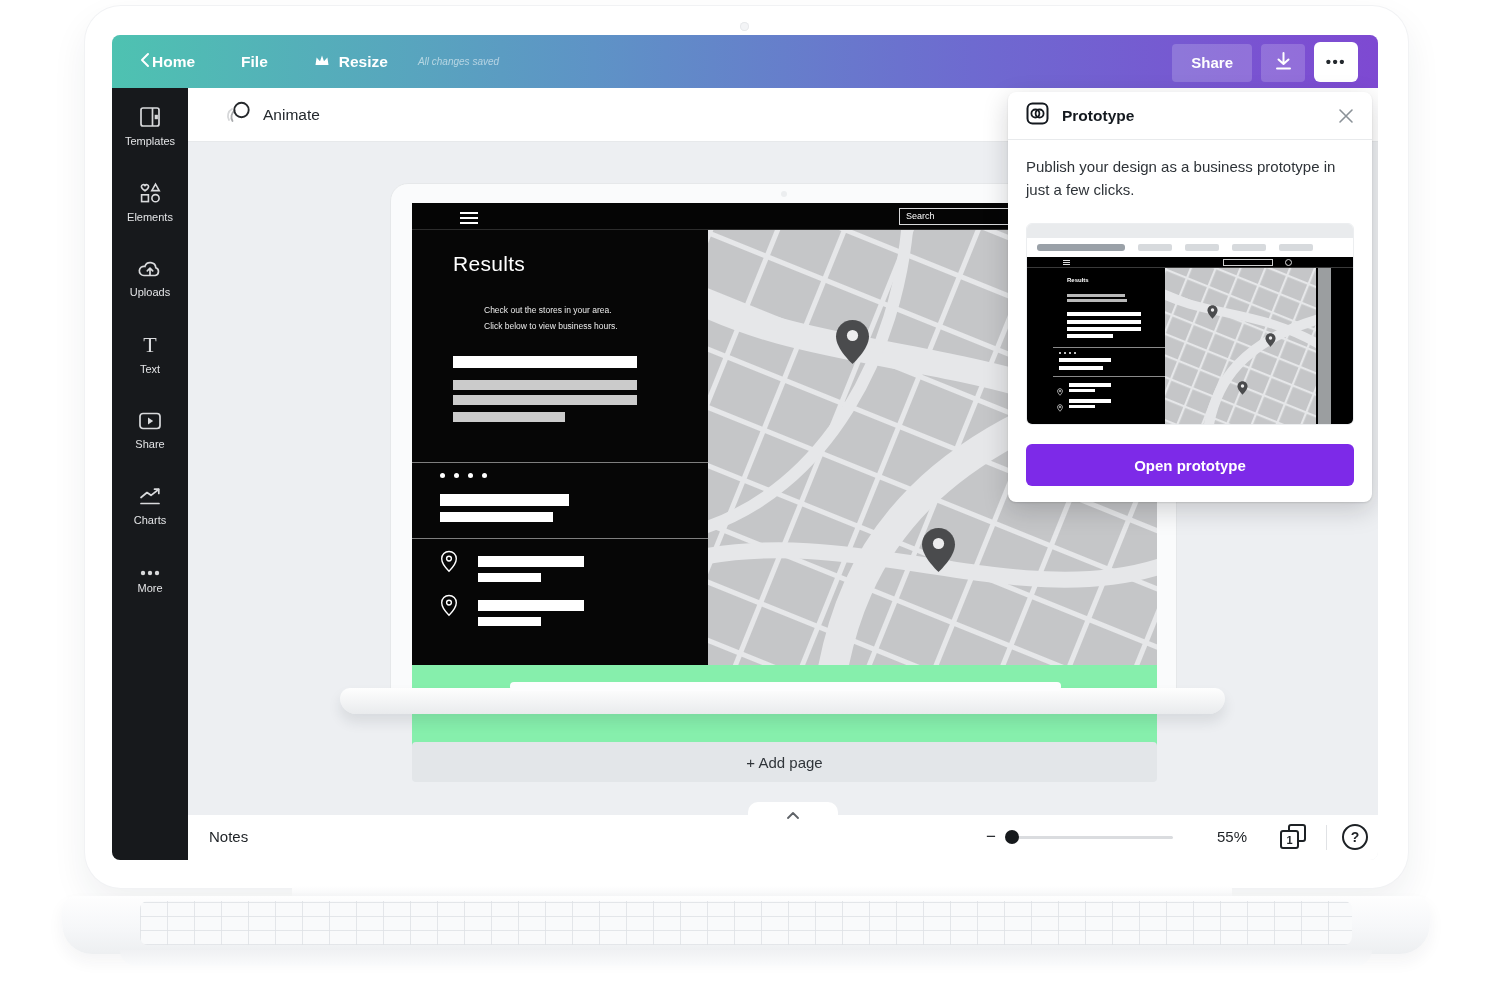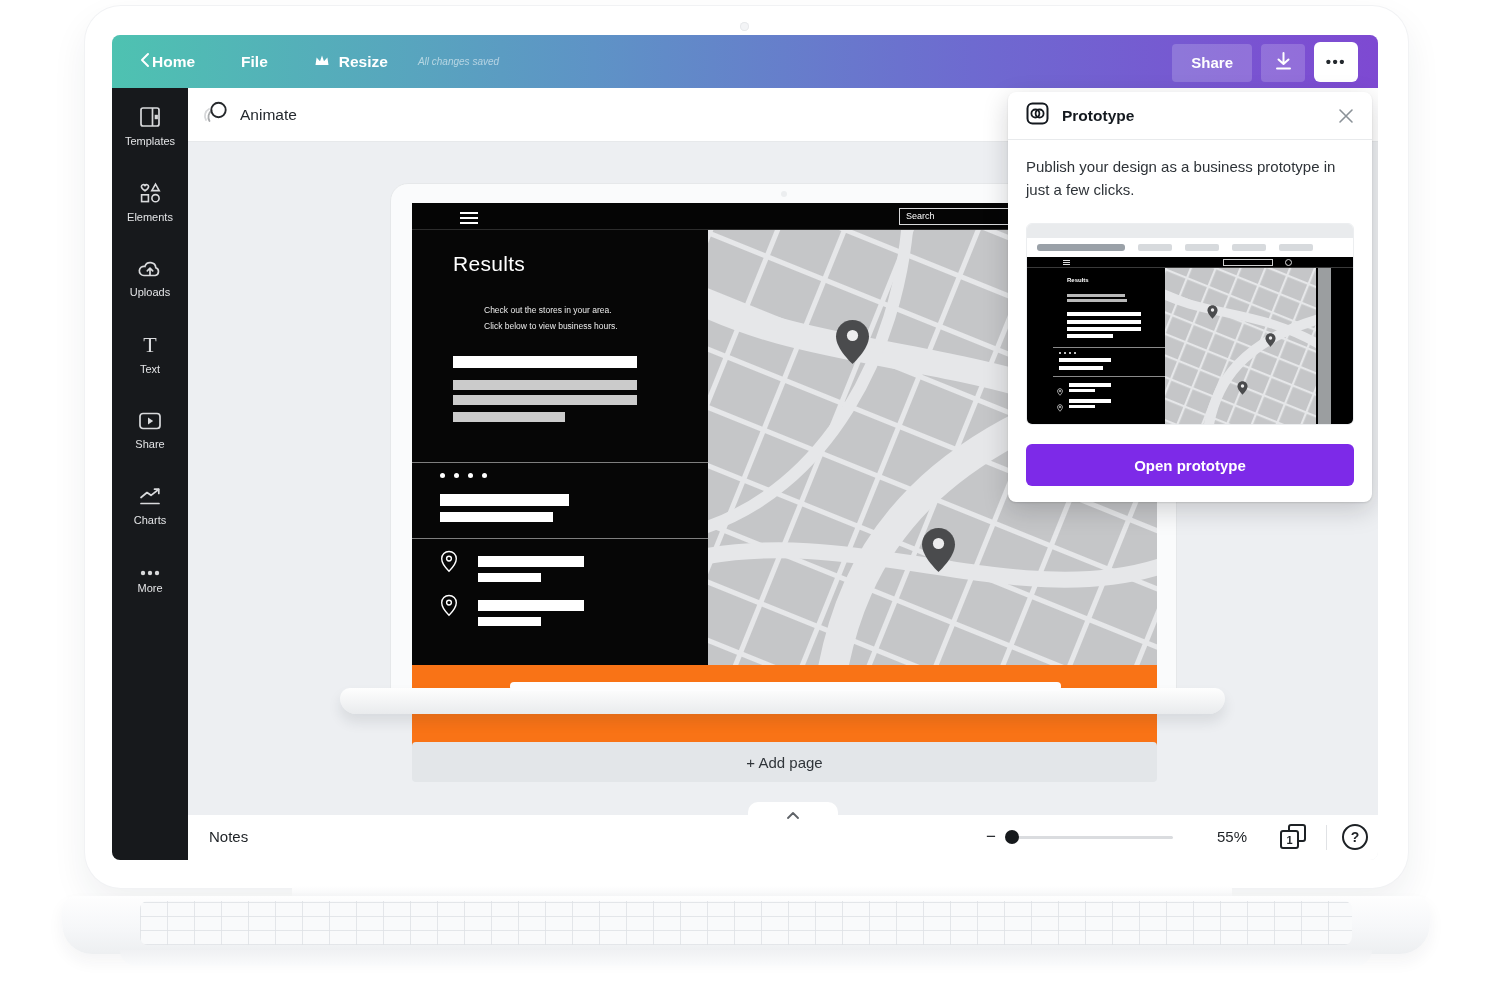--- a/index.html
+++ b/index.html
@@ -47,37 +47,37 @@
 
   
   .sidebar { position:absolute; left:0; top:53px; width:76px; bottom:0; background:#17191c; z-index:7;
     display:flex; flex-direction:column; }
   .s-item { width:100%; height:76px; display:flex; flex-direction:column; align-items:center;
     justify-content:center; gap:6px; color:#e3e4e6; font-size:11px; }
   .s-item svg { display:block; }
 
   
   .toolbar { position:absolute; left:76px; top:53px; right:0; height:54px; background:#fff;
-    border-bottom:1px solid #e7e9eb; display:flex; align-items:center; padding-left:14px; z-index:2; }
+    border-bottom:1px solid #e7e9eb; display:flex; align-items:center; padding-left:37px; z-index:2; }
   .animate-btn { display:flex; align-items:center; gap:11px; font-size:15.5px; color:#24292e; }
 
   
   .canvas { position:absolute; left:76px; top:107px; right:0; bottom:45px; background:#edeff2; z-index:1; }
 
   
   .mock-screen { position:absolute; left:202px; top:41px; width:787px; height:512px;
     background:#fafbfc; border:1px solid #e6e8ea; border-radius:18px 18px 0 0; }
   .mock-cam { position:absolute; left:390px; top:7px; width:6px; height:6px; border-radius:50%; background:#eceef0; }
   .mock-base { position:absolute; left:152px; top:546px; width:885px; height:26px;
     background:linear-gradient(#fefefe,#e9ebed); border-radius:10px 10px 16px 16px;
     box-shadow:0 8px 13px rgba(31,41,51,.10); }
   .mock-strip { position:absolute; left:322px; top:540px; width:551px; height:9px; background:#fdfdfe; border-radius:4px; }
 
   
-  .design { position:absolute; left:224px; top:61px; width:745px; height:543px; background:#f97316; overflow:hidden; }
+  .design { position:absolute; left:224px; top:61px; width:745px; height:543px; background:#86efac; overflow:hidden; }
   .d-topbar { position:absolute; left:0; top:0; right:0; height:27px; background:#050505; border-bottom:1px solid #2c2c2c; }
   .hamb { position:absolute; left:48px; top:9px; width:18px; }
   .hamb i { display:block; height:2px; background:#fff; margin-bottom:3px; }
   .d-search { position:absolute; left:487px; top:5px; width:146px; height:17px; border:1px solid #d8d9db;
     color:#fff; font-size:9px; line-height:15px; padding:0 6px; background:transparent; }
   .d-panel { position:absolute; left:0; top:27px; width:296px; height:435px; background:#060606; }
   .d-map { position:absolute; left:296px; top:27px; width:449px; height:435px; background:#c5c6c8; }
   .d-map svg.mapbg { position:absolute; left:0; top:0; width:100%; height:100%; }
   .d-heading { position:absolute; left:41px; top:22px; font-size:21px; font-weight:500; color:#fff; letter-spacing:.3px; }
   .d-sub { position:absolute; left:41px; top:73px; font-size:8.5px; color:#ececec; line-height:1.85;margin-left:31px; }

